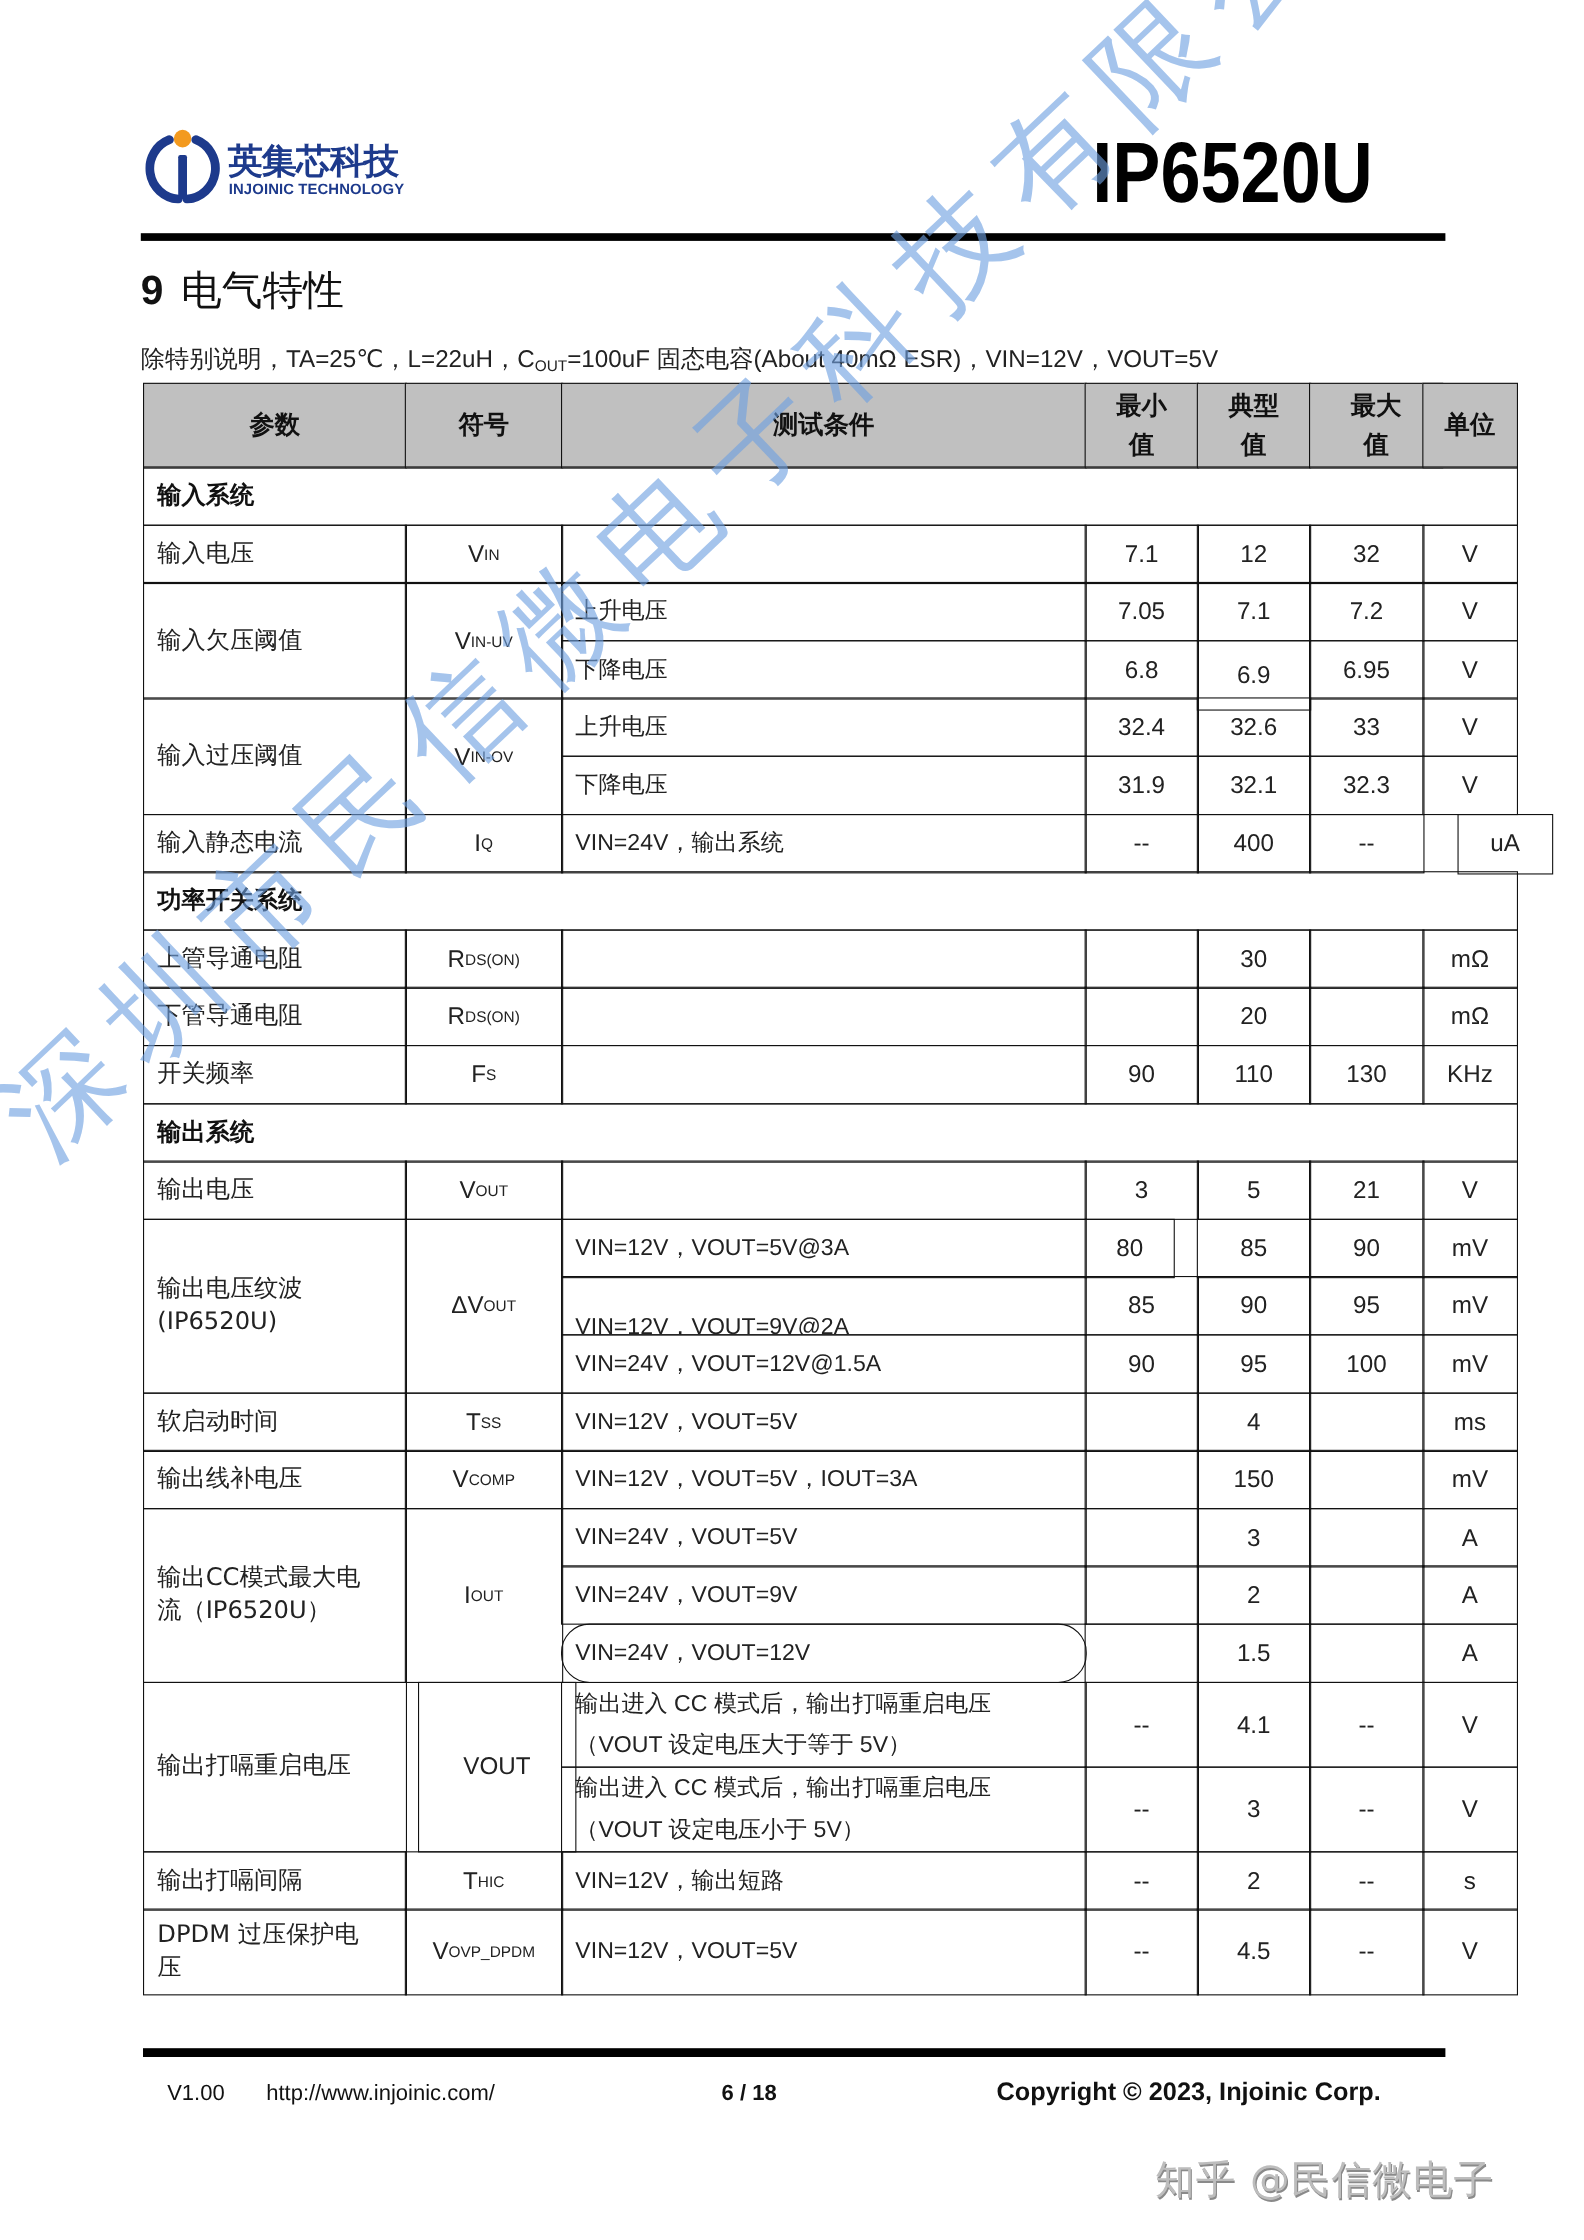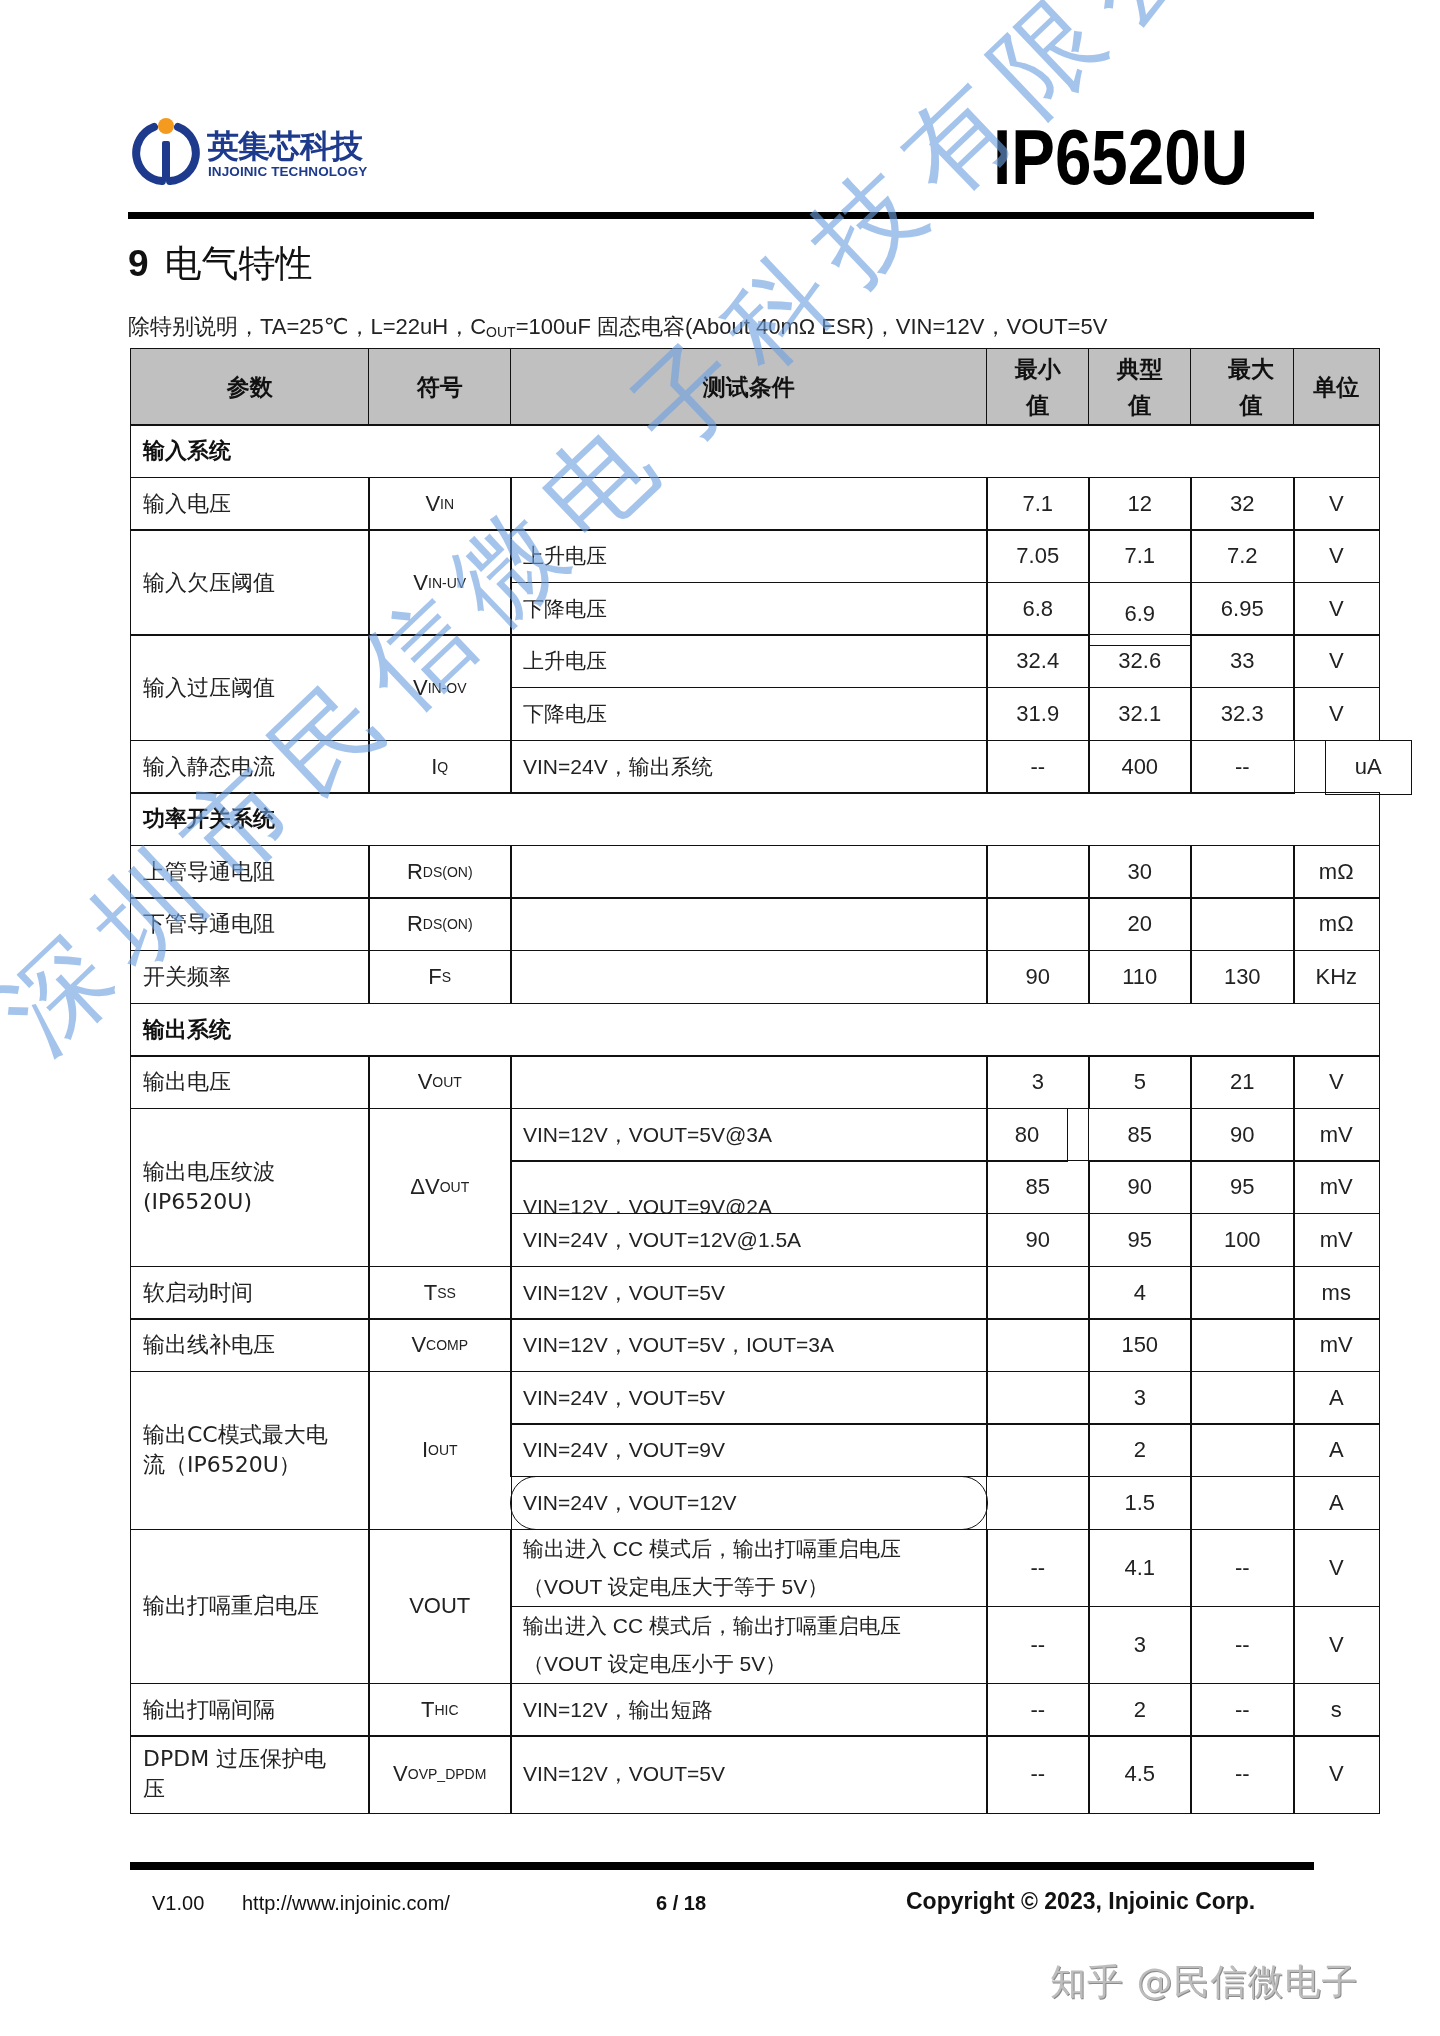--- a/index.html
+++ b/index.html
@@ -450,21 +450,21 @@
     </div>
     <div class="cell center num" style="left: 1190px; top: 1476px; width: 104.5px; height: 54.1px;">
       <span style="white-space: pre-line;"></span>
     </div>
     <div class="cell center num" style="left: 1293px; top: 1476px; width: 86.5px; height: 54.1px;">
       <span style="white-space: pre-line;">A</span>
     </div>
     <div class="cell left" style="left: 130px; top: 1528.6px; width: 239.5px; height: 155.5px;">
       <span style="white-space: pre-line;">输出打嗝重启电压</span>
     </div>
-    <div class="cell center sym" style="left: 368px; top: 1528.6px; width: 143.5px; height: 155.5px;">
+    <div class="cell center sym" style="left: 380px; top: 1528.6px; width: 143.5px; height: 155.5px;">
       <span>VOUT</span>
       <span class="sub"></span>
     </div>
     <div class="cell left cond" style="left: 510px; top: 1528.6px; width: 477.5px; height: 78.5px;">
       <span style="white-space: pre-line;">输出进入 CC 模式后，输出打嗝重启电压
 （VOUT 设定电压大于等于 5V）</span>
     </div>
     <div class="cell center num" style="left: 986px; top: 1528.6px; width: 103.5px; height: 78.5px;">
       <span style="white-space: pre-line;">--</span>
     </div>

